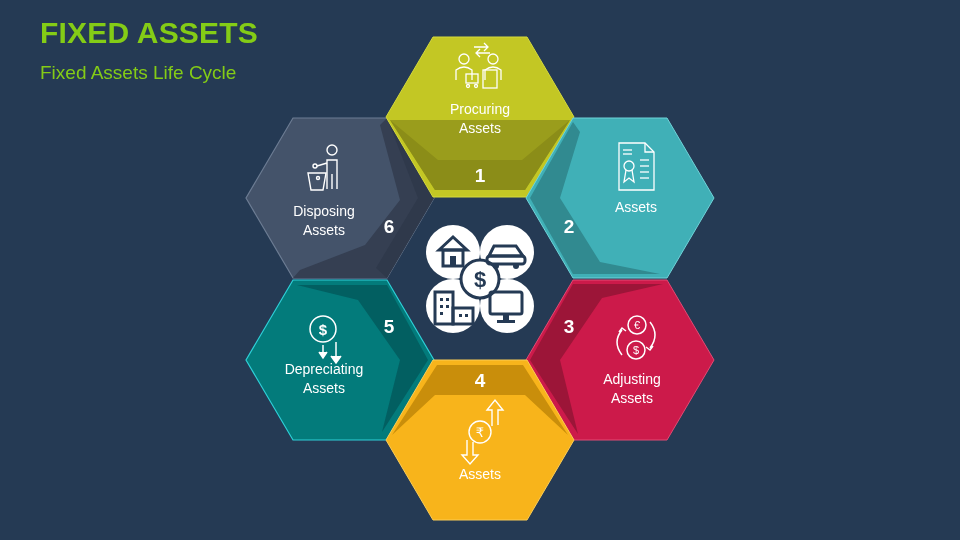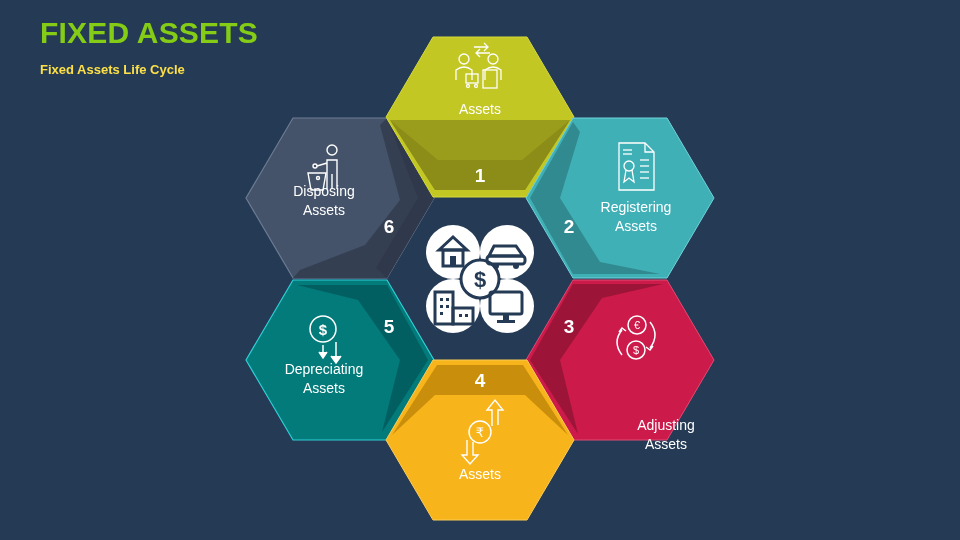--- a/index.html
+++ b/index.html
@@ -1,18 +1,18 @@
 <!DOCTYPE html>
 <html><head>
 <meta charset="utf-8">
 <style>
   html, body { margin:0; padding:0; }
   body { width:960px; height:540px; background:#253a54; overflow:hidden; position:relative; font-family:"Liberation Sans","DejaVu Sans",sans-serif; }
   .title { position:absolute; left:40px; top:16px; color:#84cc16; font-weight:bold; font-size:30px; letter-spacing:0.2px; }
-  .subtitle { position:absolute; left:40px; top:62px; color:#fde047; font-size:13px;font-weight:bold; }
+  .subtitle { position:absolute; left:40px; top:62px; color:#84cc16; font-size:19px; }
   svg.diagram { position:absolute; left:0; top:0; }
   .lbl { position:absolute; width:140px; text-align:center; color:#fff; font-size:14px; line-height:19px; }
   .num { position:absolute; width:30px; text-align:center; color:#fff; font-weight:bold; font-size:19px; }
 </style>
 </head>
 <body>
 
 <div class="title">FIXED ASSETS</div>
 <div class="subtitle">Fixed Assets Life Cycle</div>
 
@@ -137,44 +137,44 @@
   <g fill="none" stroke="#fff" stroke-width="1.4">
     <circle cx="332" cy="150" r="5"></circle>
     <path d="M327,189 L327,160 L337,160 L337,189 M332,174 L332,189 M327,163 L317,166"></path>
     <path d="M308,173 L326,173 L323,190 L311,190 Z"></path>
     <circle cx="315" cy="166" r="2"></circle>
       <circle cx="318" cy="178" r="1.5"></circle>
   </g>
 </svg>
 
 <div class="lbl" style="left:410px;top:100px;">
+  <div>Procuring</div>
   <div>Assets</div>
 </div>
 <div class="num" style="left:465px;top:165px;">1</div>
 
 <div class="lbl" style="left:566px;top:198px;">
-  <div>Registering</div>
   <div>Assets</div>
 </div>
 <div class="num" style="left:554px;top:216px;">2</div>
 
-<div class="lbl" style="left:596px;top:370px;margin-top:46px;">
+<div class="lbl" style="left:562px;top:370px;">
   <div>Adjusting</div>
   <div>Assets</div>
 </div>
 <div class="num" style="left:554px;top:316px;">3</div>
 
 <div class="lbl" style="left:410px;top:465px;">
   <div>Assets</div>
 </div>
 <div class="num" style="left:465px;top:370px;">4</div>
 
 <div class="lbl" style="left:254px;top:360px;">
   <div>Depreciating</div>
   <div>Assets</div>
 </div>
 <div class="num" style="left:374px;top:316px;">5</div>
 
-<div class="lbl" style="left:254px;top:182px;">
+<div class="lbl" style="left:254px;top:202px;">
   <div>Disposing</div>
   <div>Assets</div>
 </div>
 <div class="num" style="left:374px;top:216px;">6</div>
 
 </body></html>

